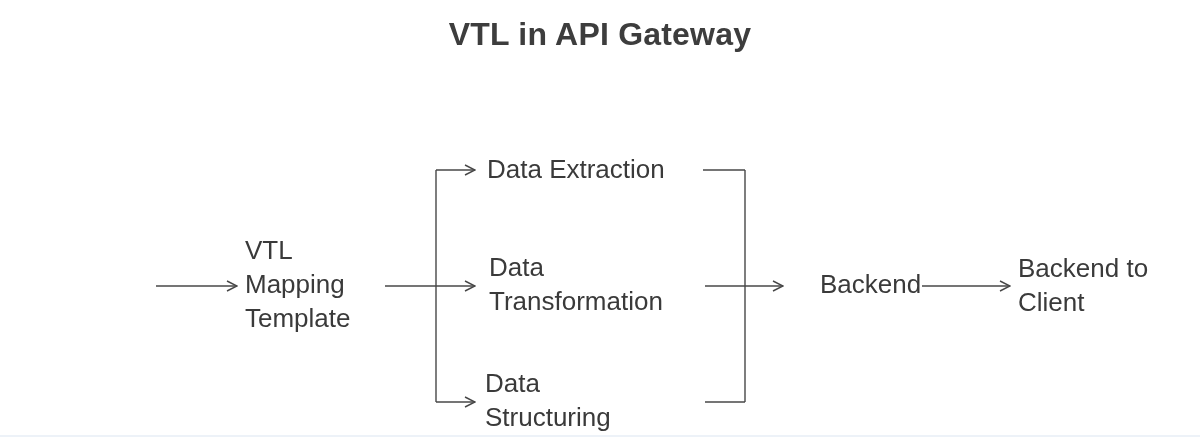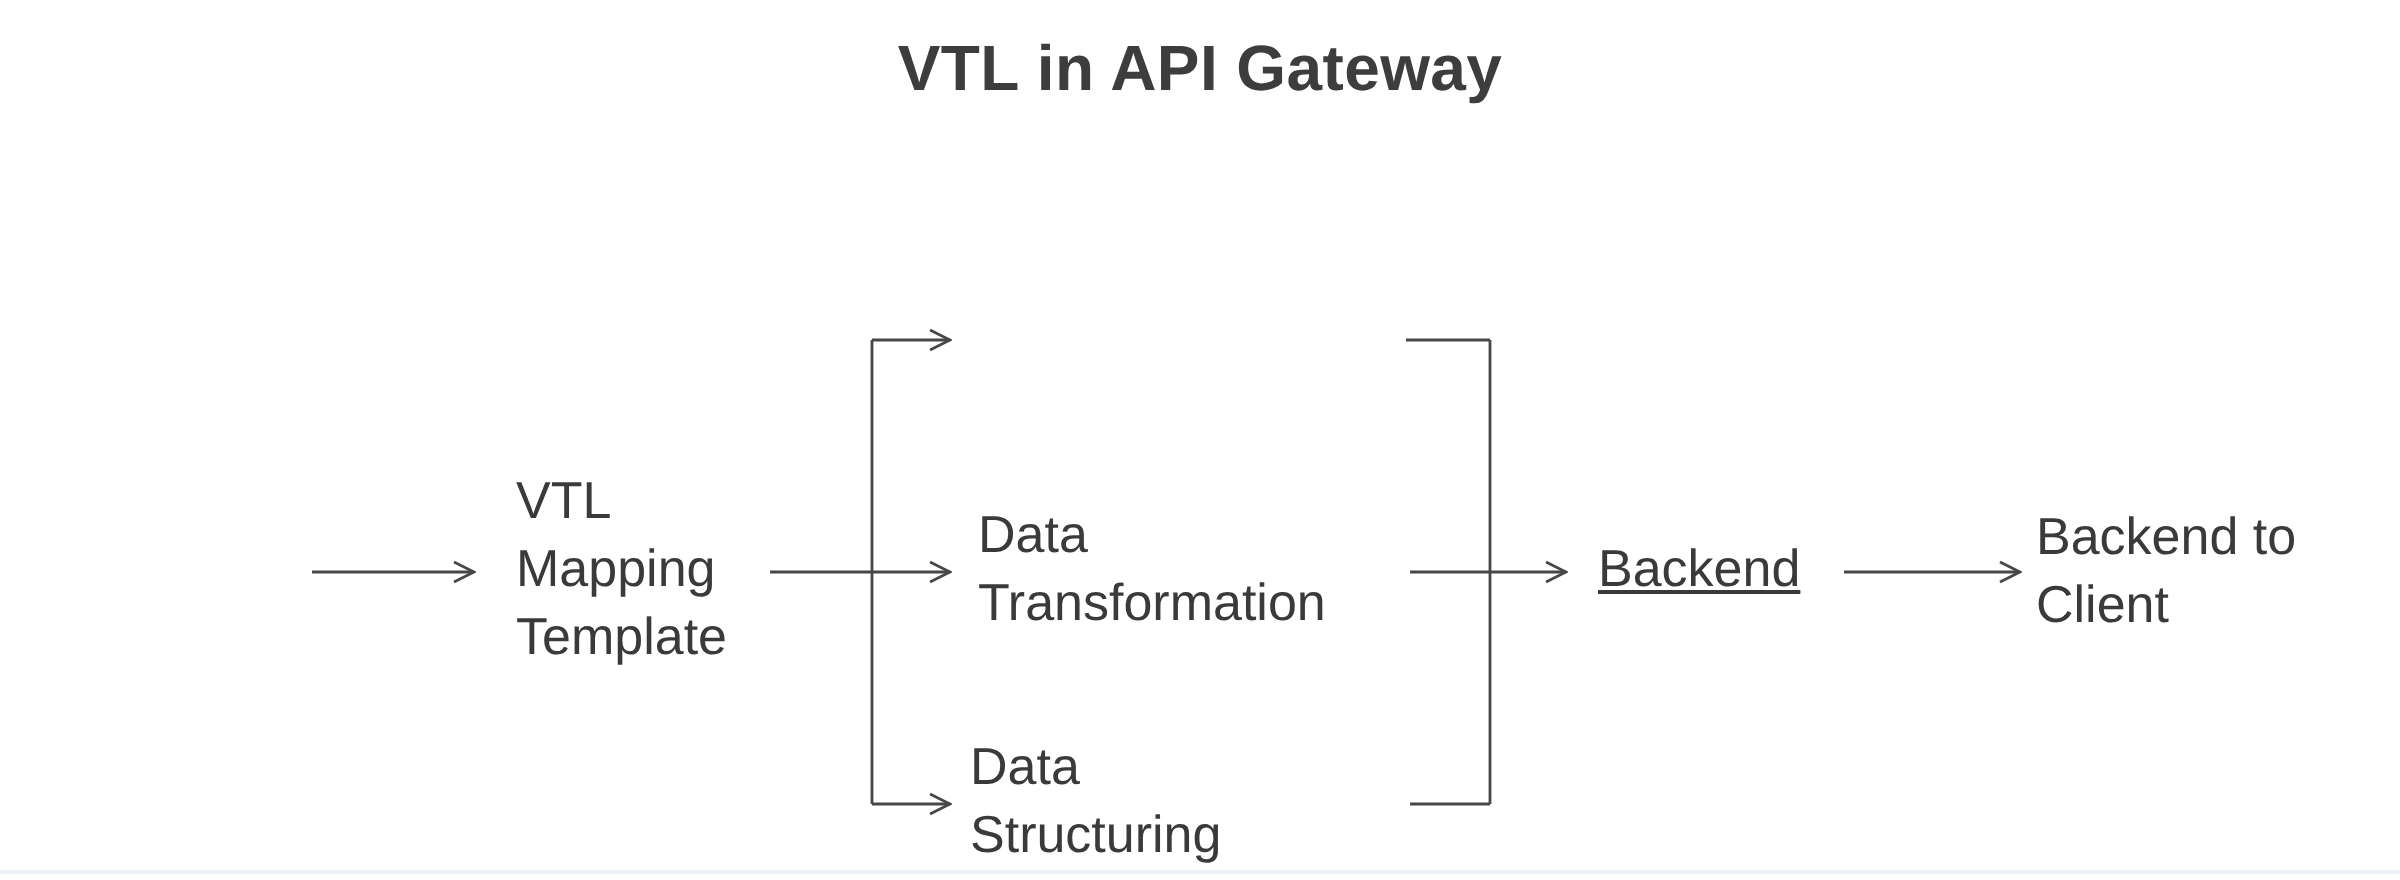--- a/index.html
+++ b/index.html
@@ -40,25 +40,25 @@
     fill:none;
   }
   .node{
     position:absolute;
     font-size:26px;
     line-height:34px;
     color:var(--text);
     white-space:pre-line;
   }
   .n-incoming       { left:12px;   top:251px; }
-  .n-vtl            { left:245px;  top:233px;margin-left:13px; }
+  .n-vtl            { left:245px;  top:233px; }
   .n-extraction     { left:487px;  top:152px; }
   .n-transformation { left:489px;  top:250px; }
   .n-structuring    { left:485px;  top:366px; }
-  .n-backend        { left:799px;  top:267px;text-decoration:underline; }
+  .n-backend        { left:820px;  top:267px; }
   .n-response       { left:1018px; top:251px; }
   .bottom-line{
     position:absolute;
     left:0; right:0;
     bottom:3px;
     height:2px;
     background:#edf2f8;
   }
 </style>
 </head>
@@ -84,20 +84,21 @@
     <path d="M705,286 L745,286"></path>
     <path d="M705,402 L745,402"></path>
     <path d="M745,170 L745,402"></path>
     <path d="M745,286 L783,286" marker-end="url(#arrowhead)"></path>
     <path d="M922,286 L1010,286" marker-end="url(#arrowhead)"></path>
   </svg>
 
   <div class="node n-vtl">VTL
 Mapping
 Template</div>
+  <div class="node n-extraction">Data Extraction</div>
   <div class="node n-transformation">Data
 Transformation</div>
   <div class="node n-structuring">Data
 Structuring</div>
   <div class="node n-backend">Backend</div>
   <div class="node n-response">Backend to
 Client</div>
 
   <div class="bottom-line"></div>
 

